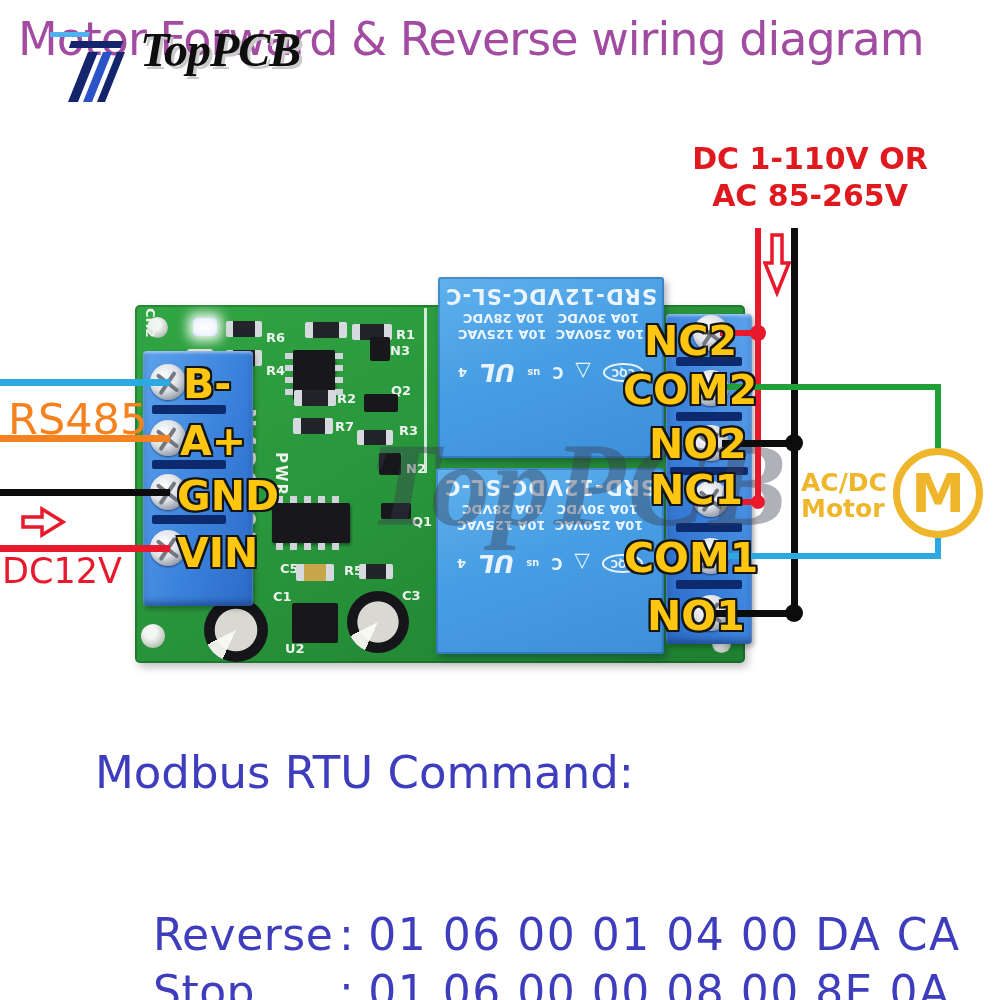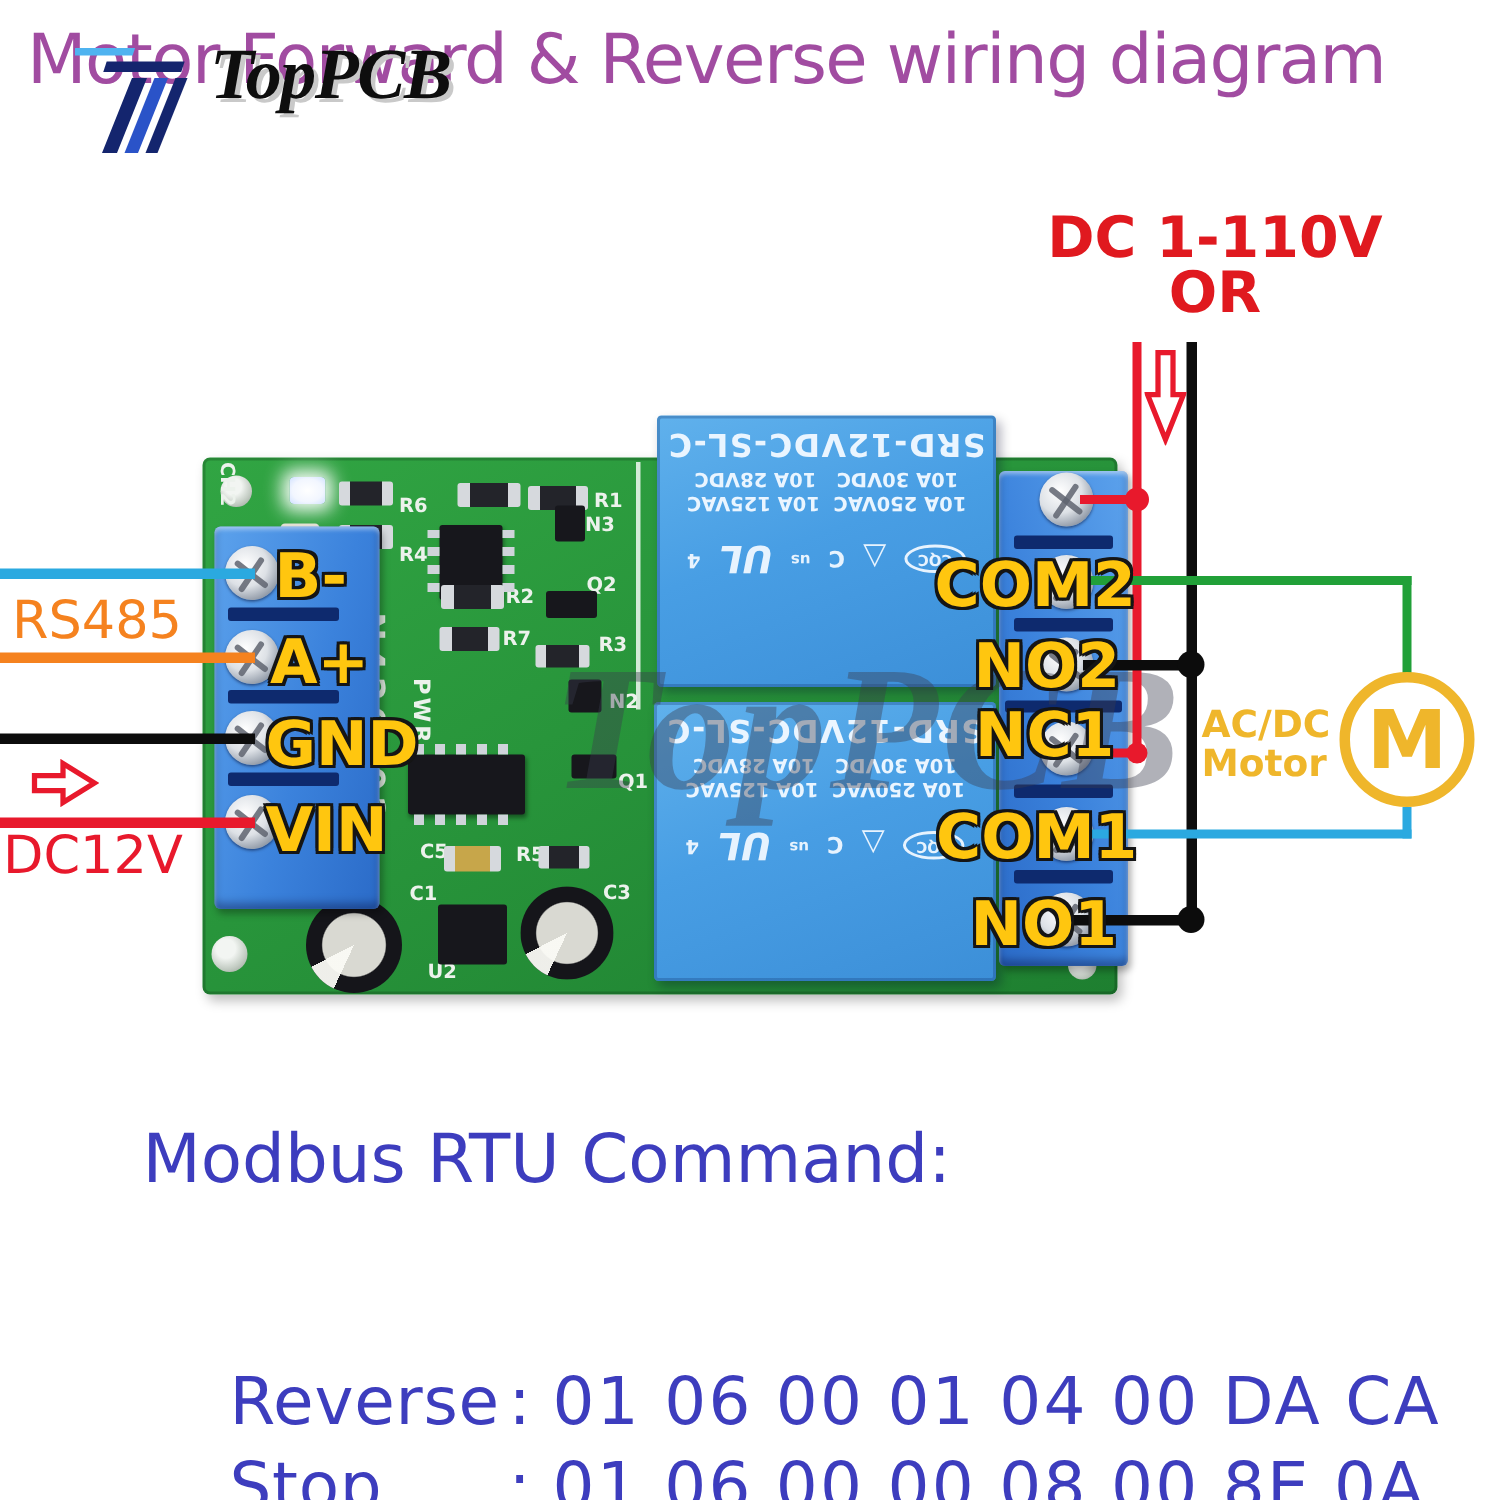--- a/index.html
+++ b/index.html
@@ -9,21 +9,21 @@
 
   
   #title{left:18px;top:12px;font-size:46px;color:#A14CA1;white-space:nowrap;letter-spacing:-1px;z-index:1;}
   #logo{left:50px;top:26px;z-index:2;}
   #logo-text{left:140px;top:22px;z-index:3;font-family:"Liberation Serif",serif;
              font-style:italic;font-weight:bold;font-size:48px;color:#0e0e0e;
              text-shadow:3px 3px 0 #c9c9c9;letter-spacing:-1px;}
 
   
   #power{left:680px;top:140px;width:260px;text-align:center;color:#E0191F;
-         font-size:38px;font-weight:600;line-height:37px;z-index:6;}
+         font-size:30px;font-weight:600;line-height:37px;z-index:6;}
 
   
   .wire{z-index:6;}
   #wire-red-v{left:755px;top:228px;width:6px;height:277px;background:#E8192C;}
   #wire-black-v{left:791px;top:228px;width:7px;height:389px;background:#0c0c0c;}
   #wire-nc2{left:720px;top:330px;width:38px;height:6px;background:#E8192C;}
   #wire-nc1{left:720px;top:499px;width:38px;height:6px;background:#E8192C;}
   #wire-no2{left:722px;top:440px;width:73px;height:7px;background:#0c0c0c;}
   #wire-no1{left:704px;top:610px;width:94px;height:7px;background:#0c0c0c;}
   #wire-com2-h{left:716px;top:384px;width:225px;height:6px;background:#21A038;}
@@ -36,21 +36,21 @@
   #wire-vin{left:0;top:545px;width:170px;height:7px;background:#E8192C;}
   .dot{border-radius:50%;z-index:6;}
   #dot-nc2{left:750px;top:325px;width:16px;height:16px;background:#E8192C;}
   #dot-nc1{left:751px;top:495px;width:14px;height:14px;background:#E8192C;}
   #dot-no2{left:785px;top:434px;width:18px;height:18px;background:#0c0c0c;}
   #dot-no1{left:785px;top:604px;width:18px;height:18px;background:#0c0c0c;}
   #arrow-down{left:763px;top:233px;z-index:6;}
   #arrow-right{left:20px;top:506px;z-index:6;}
 
   
-  #rs485{left:8px;top:394px;font-size:35px;color:#F5821F;z-index:7;}
+  #rs485{left:8px;top:394px;font-size:43px;color:#F5821F;z-index:7;}
   #dc12v{left:2px;top:551px;font-size:35px;color:#E8192C;z-index:7;}
 
   
   #pcb{left:135px;top:305px;width:610px;height:358px;border-radius:5px;z-index:2;
        background:linear-gradient(150deg,#31a543 0%,#28953b 45%,#1e7f30 100%);
        box-shadow:inset 0 0 0 2px rgba(0,0,0,.18), 3px 4px 8px rgba(0,0,0,.25);}
   .hole{border-radius:50%;z-index:3;background:radial-gradient(circle at 40% 35%,#f2f5f2 30%,#c2cbc2 65%,#8d978d 100%);}
   #hole-tl{left:147px;top:317px;width:21px;height:21px;}
   #hole-bl{left:141px;top:624px;width:24px;height:24px;}
   #hole-br{left:712px;top:634px;width:19px;height:19px;}
@@ -165,20 +165,21 @@
     <rect x="2" y="6" width="40" height="5" fill="#4FB3F0" transform="skewX(-18)"></rect>
     <rect x="26" y="15" width="52" height="7" fill="#14256E" transform="skewX(-18)"></rect>
     <path d="M38 26 L48 26 L28 76 L18 76 Z" fill="#14256E"></path>
     <path d="M53 26 L62 26 L42 76 L33 76 Z" fill="#2A53C8"></path>
     <path d="M67 26 L75 26 L55 76 L47 76 Z" fill="#14256E"></path>
   </svg>
   <div class="abs" id="logo-text">TopPCB</div>
 
   <div class="abs" id="power">
     <div>DC 1-110V OR</div>
+    <div>AC 85-265V</div>
   </div>
 
   <div class="abs" id="pcb"></div>
   <div class="abs hole" id="hole-tl"></div>
   <div class="abs hole" id="hole-bl"></div>
   <div class="abs hole" id="hole-br"></div>
 
   <span class="abs silk silk-v" id="silk-ch2">CH2</span>
   <span class="abs" id="silk-model">N429E02</span>
   <span class="abs silk" id="silk-pwr">PWR</span>
@@ -300,20 +301,21 @@
     <path d="M3 11 H22 V3 L43 16 L22 29 V21 H3 Z" fill="#ffffff" stroke="#E8192C" stroke-width="3.5" stroke-linejoin="miter"></path>
   </svg>
 
   <div class="abs" id="rs485">RS485</div>
   <div class="abs" id="dc12v">DC12V</div>
 
   <span class="abs pin-label" id="pl0">B-</span>
   <span class="abs pin-label" id="pl1">A+</span>
   <span class="abs pin-label" id="pl2">GND</span>
   <span class="abs pin-label" id="pl3">VIN</span>
+  <span class="abs pin-label" id="pr0">NC2</span>
   <span class="abs pin-label" id="pr1">COM2</span>
   <span class="abs pin-label" id="pr2">NO2</span>
   <span class="abs pin-label" id="pr3">NC1</span>
   <span class="abs pin-label" id="pr4">COM1</span>
   <span class="abs pin-label" id="pr5">NO1</span>
 
   <div class="abs" id="motor-circle">
     <span>M</span>
   </div>
   <div class="abs" id="motor-label">

